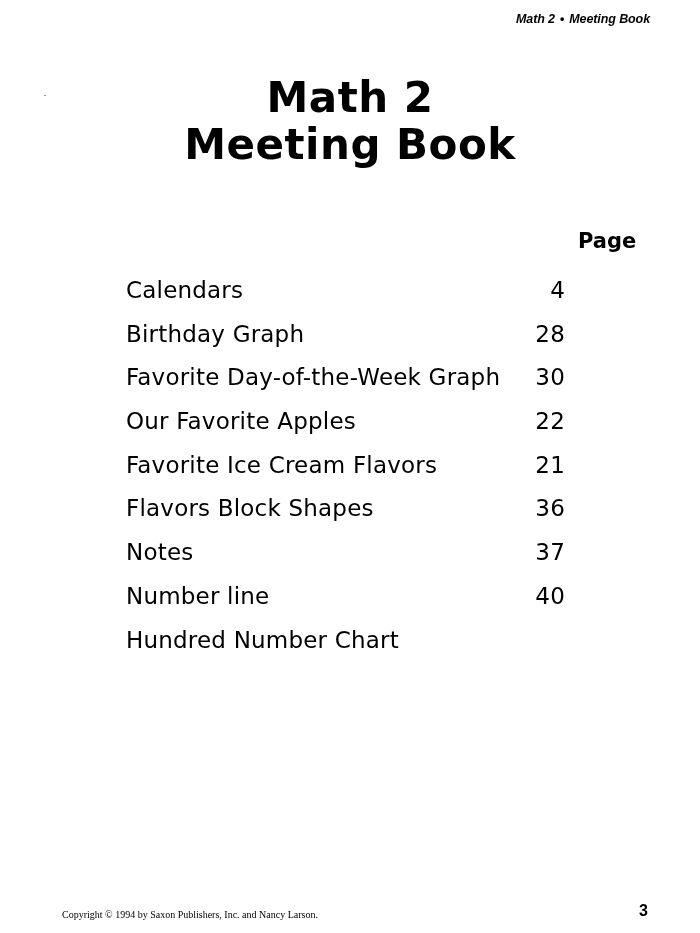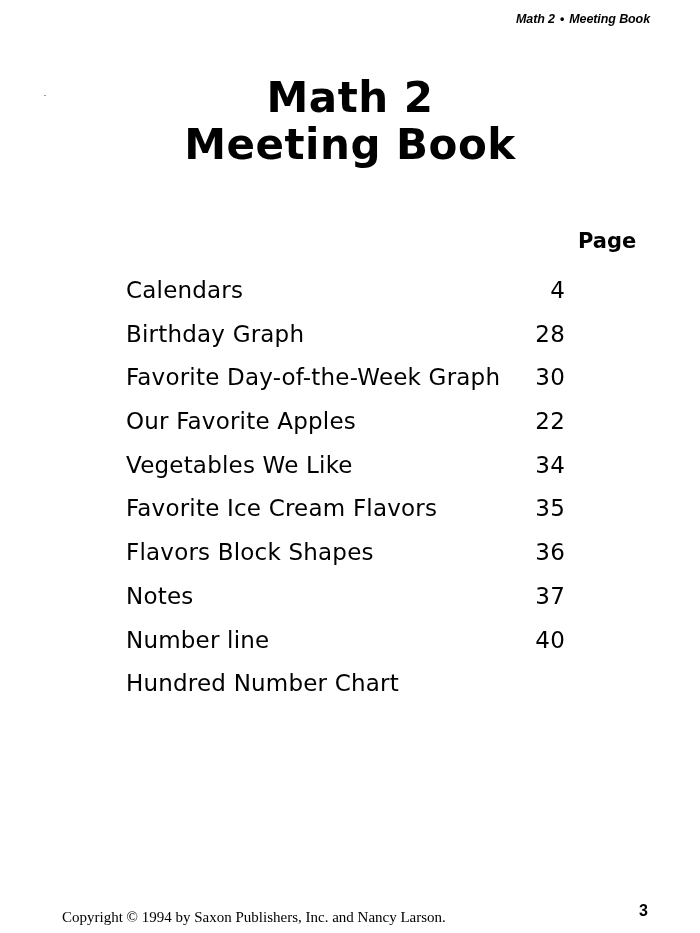--- a/index.html
+++ b/index.html
@@ -94,21 +94,21 @@
       text-align: right;
     }
     .toc-row.wide .toc-page {
       right: 12px;
     }
     .footer-copyright {
       position: absolute;
       top: 909px;
       left: 62px;
       font-family: "Liberation Serif", serif;
-      font-size: 15px;
+      font-size: 10px;
     }
     .footer-pagenum {
       position: absolute;
       top: 902px;
       right: 52px;
       font-family: "Liberation Sans", sans-serif;
       font-weight: bold;
       font-size: 16px;
     }
   </style>
@@ -139,26 +139,22 @@
   </li>
   <li class="toc-row">
     <span class="toc-title">Favorite Day-of-the-Week Graph</span>
     <span class="toc-page">30</span>
   </li>
   <li class="toc-row">
     <span class="toc-title">Our Favorite Apples</span>
     <span class="toc-page">22</span>
   </li>
   <li class="toc-row">
-    <span class="toc-title">Vegetables We Like</span>
-    <span class="toc-page">34</span>
-  </li>
-  <li class="toc-row">
     <span class="toc-title">Favorite Ice Cream Flavors</span>
-    <span class="toc-page">35</span>
+    <span class="toc-page">21</span>
   </li>
   <li class="toc-row">
     <span class="toc-title">Flavors Block Shapes</span>
     <span class="toc-page">36</span>
   </li>
   <li class="toc-row">
     <span class="toc-title">Notes</span>
     <span class="toc-page">37</span>
   </li>
   <li class="toc-row">

